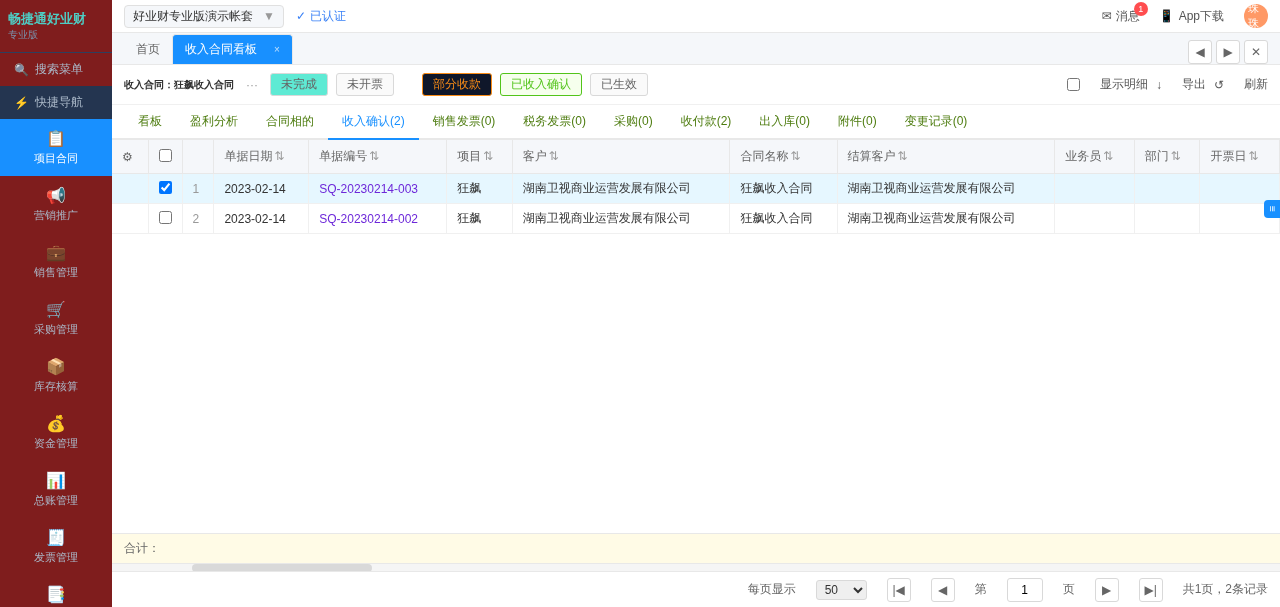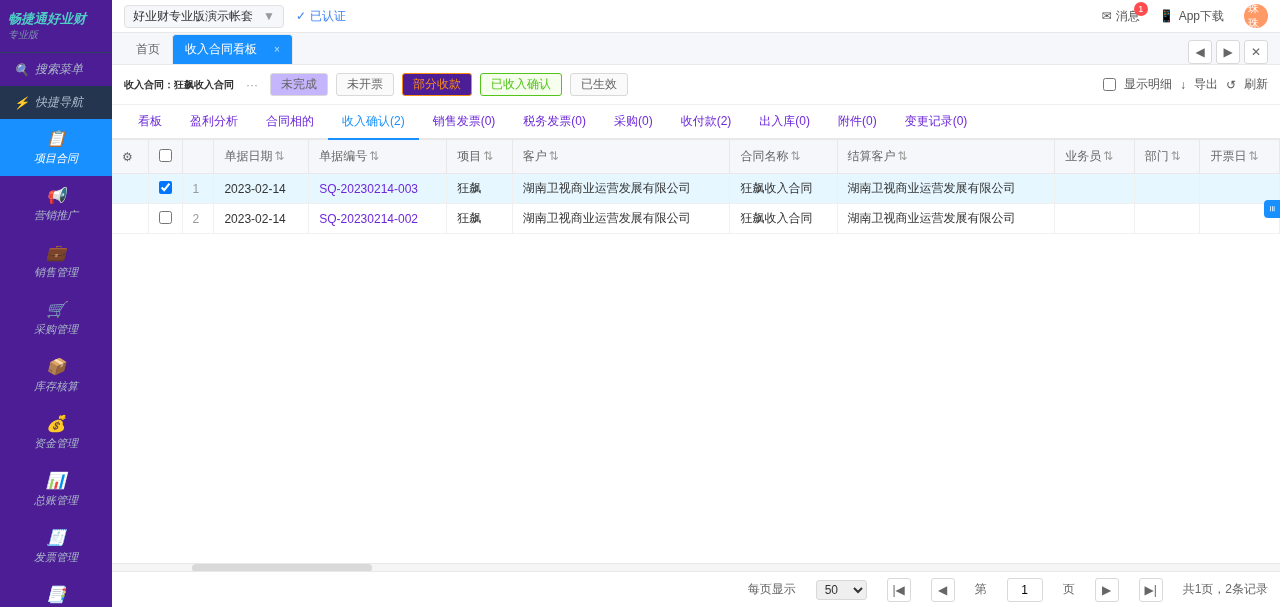--- a/index.html
+++ b/index.html
@@ -1,19 +1,19 @@
 <!DOCTYPE html>
 <html><head>
   <meta charset="utf-8">
   <style>
     * { box-sizing: border-box; margin: 0; padding: 0; }
     body { font-family: 'Microsoft YaHei', Arial, sans-serif; font-size: 12px; color: #333; background: #f0f2f5; display: flex; height: 607px; overflow: hidden; }
 
     
-    .sidebar { width: 112px; background: #4c1d95; display: flex; flex-direction: column; height: 100%; flex-shrink: 0; font-style: italic; }
+    .sidebar { width: 112px; background: #7f1d1d; display: flex; flex-direction: column; height: 100%; flex-shrink: 0; }
     .sidebar-logo { padding: 10px 8px; border-bottom: 1px solid #2d3f5e; }
     .sidebar-logo-text { color: #4ecdc4; font-size: 13px; font-weight: bold; }
     .sidebar-logo-sub { color: #7a8fa8; font-size: 10px; }
     .sidebar-search { display: flex; align-items: center; padding: 8px; color: #aab8c8; cursor: pointer; }
     .sidebar-search span { margin-left: 6px; font-size: 12px; }
     .sidebar-nav-btn { display: flex; align-items: center; padding: 8px; color: #aab8c8; cursor: pointer; background: #243550; }
     .sidebar-nav-btn span { margin-left: 6px; font-size: 12px; }
     .sidebar-item { display: flex; flex-direction: column; align-items: center; padding: 10px 4px; color: #aab8c8; cursor: pointer; font-size: 11px; }
     .sidebar-item.active { background: #1890ff; color: #fff; }
     .sidebar-item .icon { font-size: 16px; margin-bottom: 3px; }
@@ -41,31 +41,31 @@
     .tabbar-tab .close { font-size: 10px; opacity: 0.7; }
 
     
     .content { flex: 1; background: #fff; display: flex; flex-direction: column; overflow: hidden; }
 
     
     .content-header { padding: 8px 12px; border-bottom: 1px solid #f0f0f0; display: flex; align-items: center; gap: 8px; }
     .content-title { font-size: 10px; font-weight: bold; color: #333; }
     .content-more { color: #999; cursor: pointer; padding: 0 4px; }
     .status-btn { padding: 2px 10px; border-radius: 3px; font-size: 12px; cursor: pointer; border: 1px solid; }
-    .status-incomplete { border-color: #d9d9d9; color: #666; background: #c4b5fd; }
+    .status-incomplete { border-color: #d9d9d9; color: #666; background: #5eead4; }
     .status-notopen { border-color: #d9d9d9; color: #666; background: #fafafa; }
-    .status-partial { border-color: #fa8c16; color: #fa8c16; background: #4c1d95; }
+    .status-partial { border-color: #fa8c16; color: #fa8c16; background: #0f172a; margin-left: 20px; }
     .status-confirmed { border-color: #52c41a; color: #52c41a; background: #f6ffed; }
     .status-effective { border-color: #d9d9d9; color: #666; background: #fafafa; }
     .content-header-right { margin-left: auto; display: flex; align-items: center; gap: 8px; }
-    .header-action { display: flex; align-items: center; gap: 8px; color: #555; font-size: 12px; cursor: pointer; }
+    .header-action { display: flex; align-items: center; gap: 20px; color: #555; font-size: 12px; cursor: pointer; }
 
     
     .inner-tabs { display: flex; border-bottom: 2px solid #e8e8e8; padding: 0 12px; background: #fff; }
-    .inner-tab { padding: 8px 14px; font-size: 12px; color: #6d28d9; cursor: pointer; border-bottom: 2px solid transparent; margin-bottom: -2px; white-space: nowrap; }
+    .inner-tab { padding: 8px 14px; font-size: 12px; color: #4d7c0f; cursor: pointer; border-bottom: 2px solid transparent; margin-bottom: -2px; white-space: nowrap; }
     .inner-tab.active { color: #1890ff; border-bottom: 2px solid #1890ff; font-weight: 500; }
 
     
     .table-area { flex: 1; overflow: auto; padding: 0; }
     table { width: 100%; border-collapse: collapse; font-size: 12px; }
     thead tr { background: #f5f7fa; }
     thead th { padding: 8px 10px; text-align: left; color: #666; font-weight: normal; border-bottom: 1px solid #e8e8e8; border-right: 1px solid #e8e8e8; white-space: nowrap; position: sticky; top: 0; background: #f5f7fa; z-index: 1; }
     thead th .sort { color: #999; margin-left: 2px; }
     tbody tr { border-bottom: 1px solid #f0f0f0; }
     tbody tr.selected { background: #e6f7ff; }
@@ -280,20 +280,23 @@
       <td>狂飙收入合同</td>
       <td>湖南卫视商业运营发展有限公司</td>
       <td></td>
       <td></td>
       <td></td>
     </tr>
           </tbody>
       </table>
     </div>
 
+    <div class="table-footer">
+      <span class="table-footer-label">合计：</span>
+    </div>
 
     <div class="scrollbar-track">
       <div class="scrollbar-thumb"></div>
     </div>
 
     <div class="pagination">
       <span class="pagination-label">每页显示</span>
       <select class="pagination-select">
         <option>20</option>
         <option selected="">50</option>

